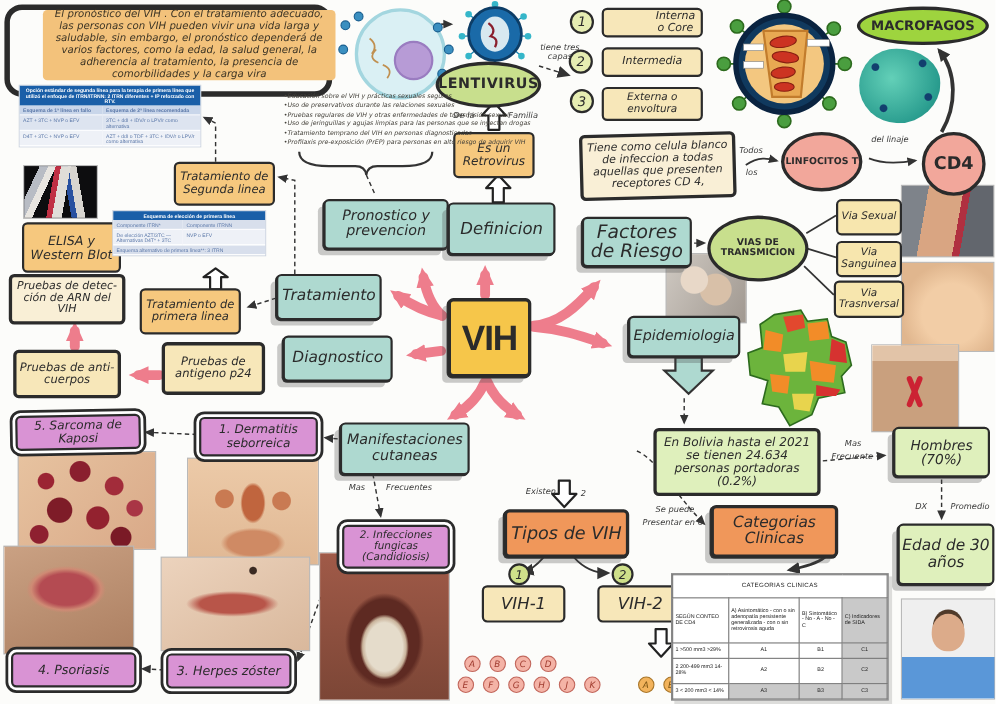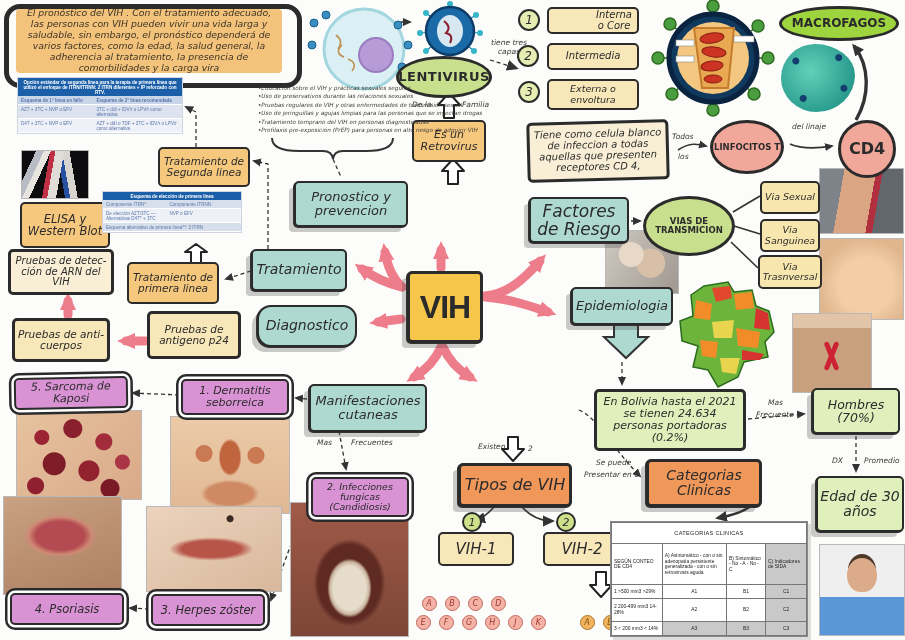--- a/index.html
+++ b/index.html
@@ -96,21 +96,21 @@
   .cat-table table{border-collapse:collapse;width:100%;height:100%;}
   .cat-table td,.cat-table th{border:1px solid #777;font-size:4.9px;font-weight:normal;padding:1px 2px;
              text-align:center;vertical-align:middle;line-height:1.2;color:#222;}
   .cat-table .gray{background:#c9c9c9;}
   .cat-table .ttl{font-size:5.6px;letter-spacing:.3px;padding:3px;}
   .cat-table .lft{text-align:left;}
   .bullets{position:absolute;z-index:3;font-size:5.7px;font-style:italic;color:#44413a;line-height:1.48;}
   .prognosis-frame{position:absolute;border:5px solid #2b2b2b;border-radius:16px;z-index:3;}
   .prognosis-inner{position:absolute;background:#f3c27b;border-radius:4px;display:flex;align-items:center;
      justify-content:center;text-align:center;font-size:9.3px;font-style:italic;font-weight:500;
-     color:#3c3425;line-height:1.18;padding:3px 6px;box-sizing:border-box;z-index:4;}
+     color:#3c3425;line-height:1.18;padding:3px 6px;box-sizing:border-box;z-index:4;margin-left:23px;}
 </style>
 </head>
 <body>
 
 <div id="canvas">
 
   <svg class="abs" width="905" height="640" style="left:0;top:0;z-index:1;pointer-events:none">
     <defs>
       <marker id="mp" markerUnits="userSpaceOnUse" markerWidth="22" markerHeight="22" refX="9" refY="11" orient="auto">
         <path d="M0,3 L18,11 L0,19 Z" fill="#ee7d8c"></path>
@@ -356,20 +356,23 @@
     <div>•Pruebas regulares de VIH y otras enfermedades de transmisión sexual</div>
     <div>•Uso de jeringuillas y agujas limpias para las personas que se inyectan drogas</div>
     <div>•Tratamiento temprano del VIH en personas diagnosticadas</div>
     <div>•Profilaxis pre-exposición (PrEP) para personas en alto riesgo de adquirir VIH</div>
   </div>
 
   <div class="box teal sk3d" style="left:294px;top:181px;width:114px;height:46px;font-size:13px;">
     <span>Pronostico y prevencion</span>
   </div>
 
+  <div class="box teal sk3d" style="left:407px;top:184px;width:98px;height:48px;font-size:15px;">
+    <span>Definicion</span>
+  </div>
 
   <div class="box tan" style="left:527px;top:121px;width:142px;height:60px;font-size:10px;border-width:3px;transform:rotate(-1.5deg);">
     <span>Tiene como celula blanco de infeccion a todas aquellas que presenten receptores CD 4,</span>
   </div>
 
   <span class="lbl" style="left:672px;top:132px;">Todos</span>
   <span class="lbl" style="left:678px;top:152px;">los</span>
 
   <div class="oval soval" style="left:710px;top:120px;width:74px;height:54px;font-size:8.5px;font-weight:bold;border-width:3.5px;">
     <span>LINFOCITOS T</span>
@@ -400,21 +403,21 @@
   </div>
 
   <div class="photo img-blood" style="left:820px;top:169px;width:83px;height:64px;"></div>
   <div class="photo img-couple" style="left:606px;top:231px;width:72px;height:62px;"></div>
   <div class="photo img-preg" style="left:820px;top:239px;width:83px;height:80px;"></div>
 
   <div class="box teal sk3d" style="left:251px;top:249px;width:96px;height:42px;font-size:14px;">
     <span>Tratamiento</span>
   </div>
 
-  <div class="box teal sk3d" style="left:257px;top:305px;width:100px;height:42px;font-size:14px;border-radius:14px;">
+  <div class="box teal sk3d" style="left:257px;top:305px;width:100px;height:42px;font-size:14px;">
     <span>Diagnostico</span>
   </div>
 
   <div class="box yellow sk3d" style="left:407px;top:271px;width:76px;height:72px;font-size:32px;font-weight:bold;font-style:normal;font-family:'Liberation Sans',sans-serif;letter-spacing:-1px;border-width:3px;">
     <span>VIH</span>
   </div>
 
   <div class="box teal sk3d" style="left:571px;top:287px;width:102px;height:38px;font-size:13px;">
     <span>Epidemiologia</span>
   </div>

